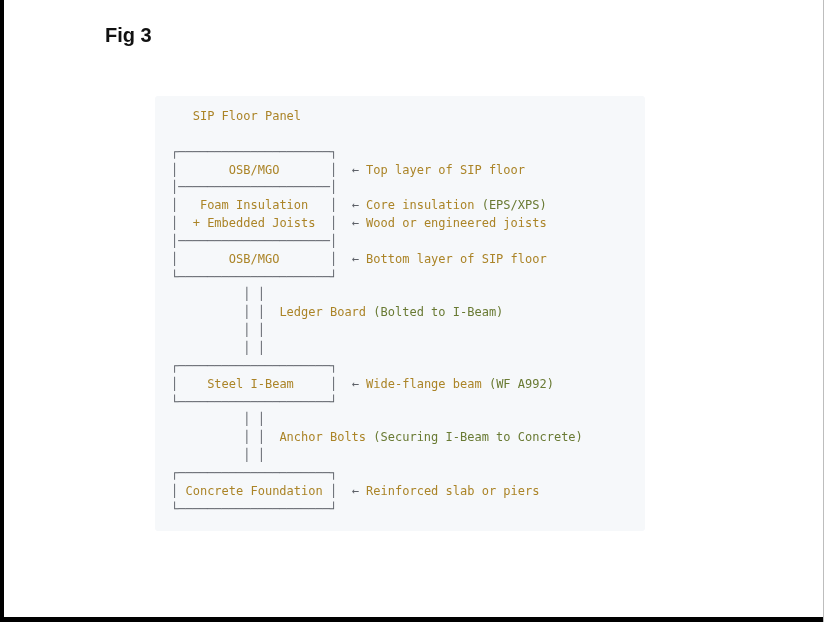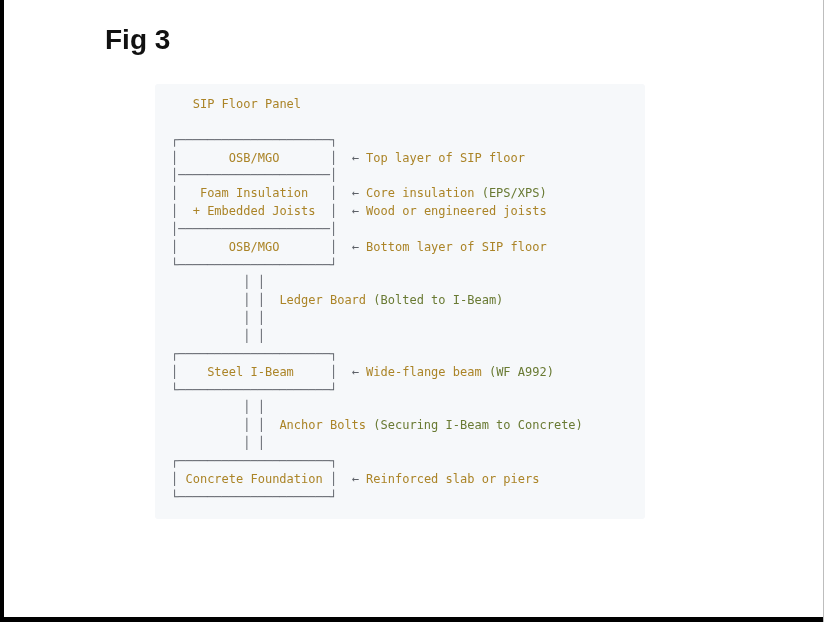--- a/index.html
+++ b/index.html
@@ -12,29 +12,29 @@
     overflow: hidden;
     font-family: "Liberation Sans", sans-serif;
   }
   .edge-left   { position: absolute; left: 0; top: 0; width: 4px; height: 100%; background: #000000; }
   .edge-bottom { position: absolute; left: 0; bottom: 0; width: 100%; height: 5px; background: #000000; }
   .edge-right  { position: absolute; right: 0; top: 0; width: 1px; height: 100%; background: #bdbdbd; }
   .fig-title {
     position: absolute;
     left: 105px;
     top: 24px;
-    font-size: 28px;
+    font-size: 20px;
     font-weight: 600;
     color: #111111;
     font-family: "Liberation Sans", sans-serif;
   }
   .code-block {
     position: absolute;
     left: 155px;
-    top: 84px;
+    top: 96px;
     width: 490px;
     height: 435px;
     background: var(--code_bg, #f6f8fa);
     padding: 12px 16px;
     border-radius: 3px;
     overflow: hidden;
   }
   .ascii {
     font-family: "DejaVu Sans Mono", monospace;
     font-size: 12px;

